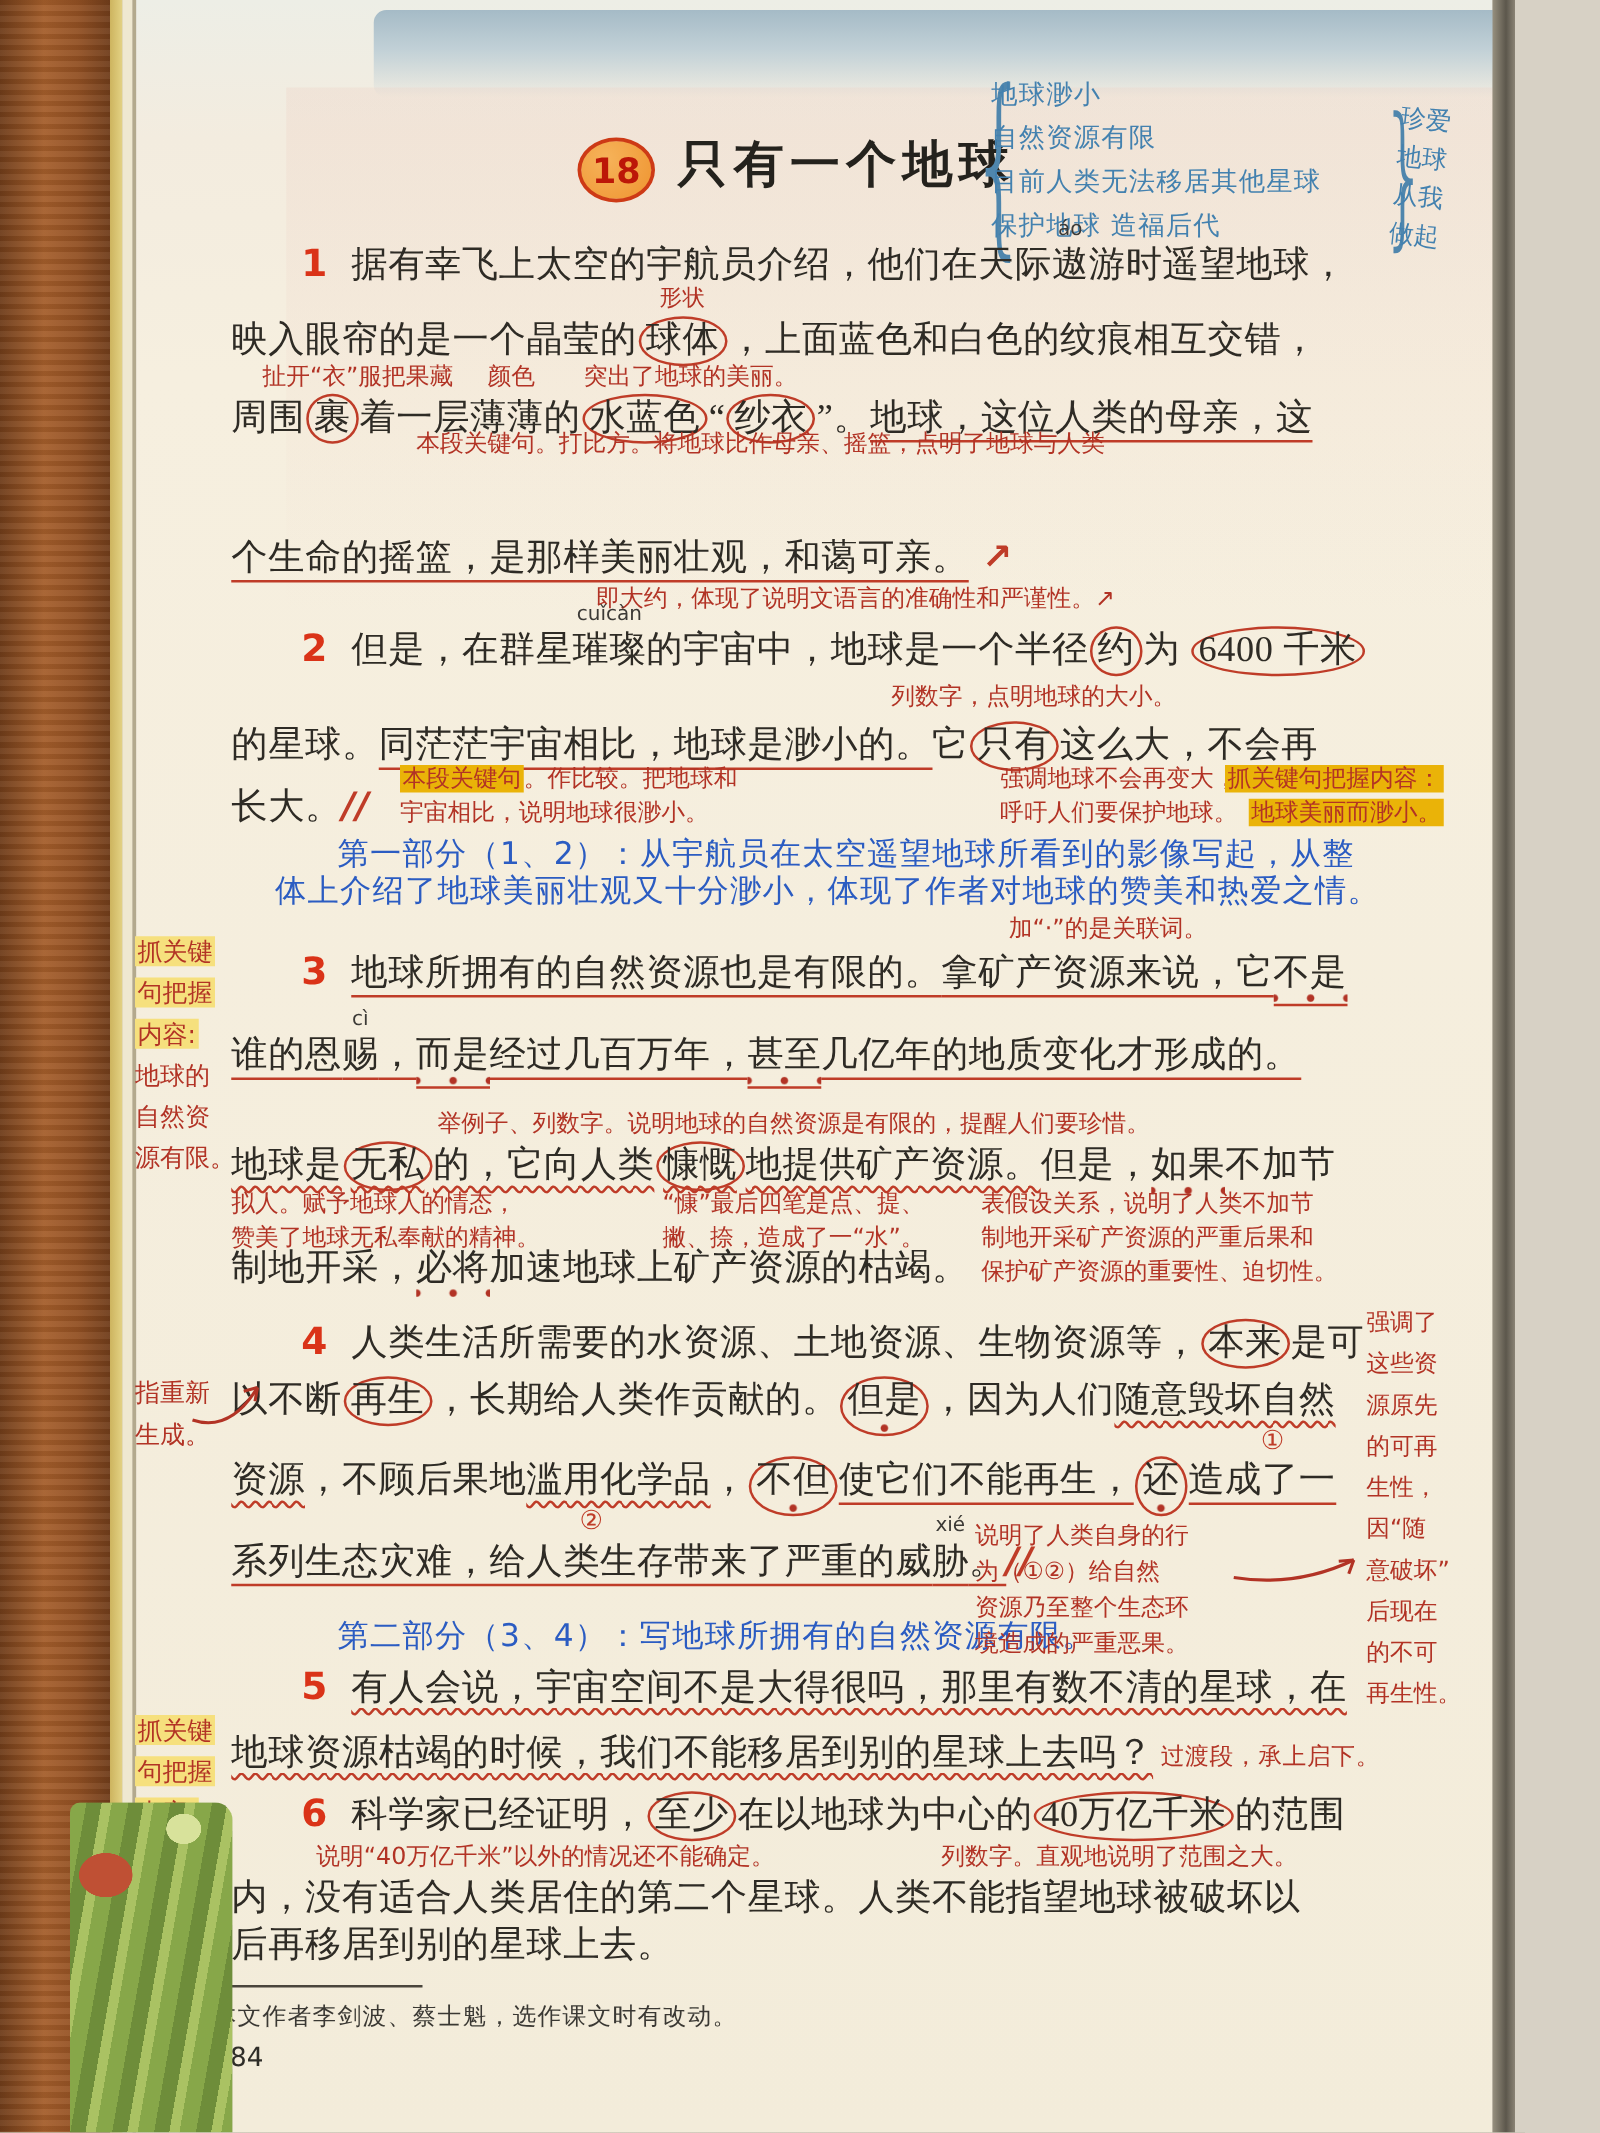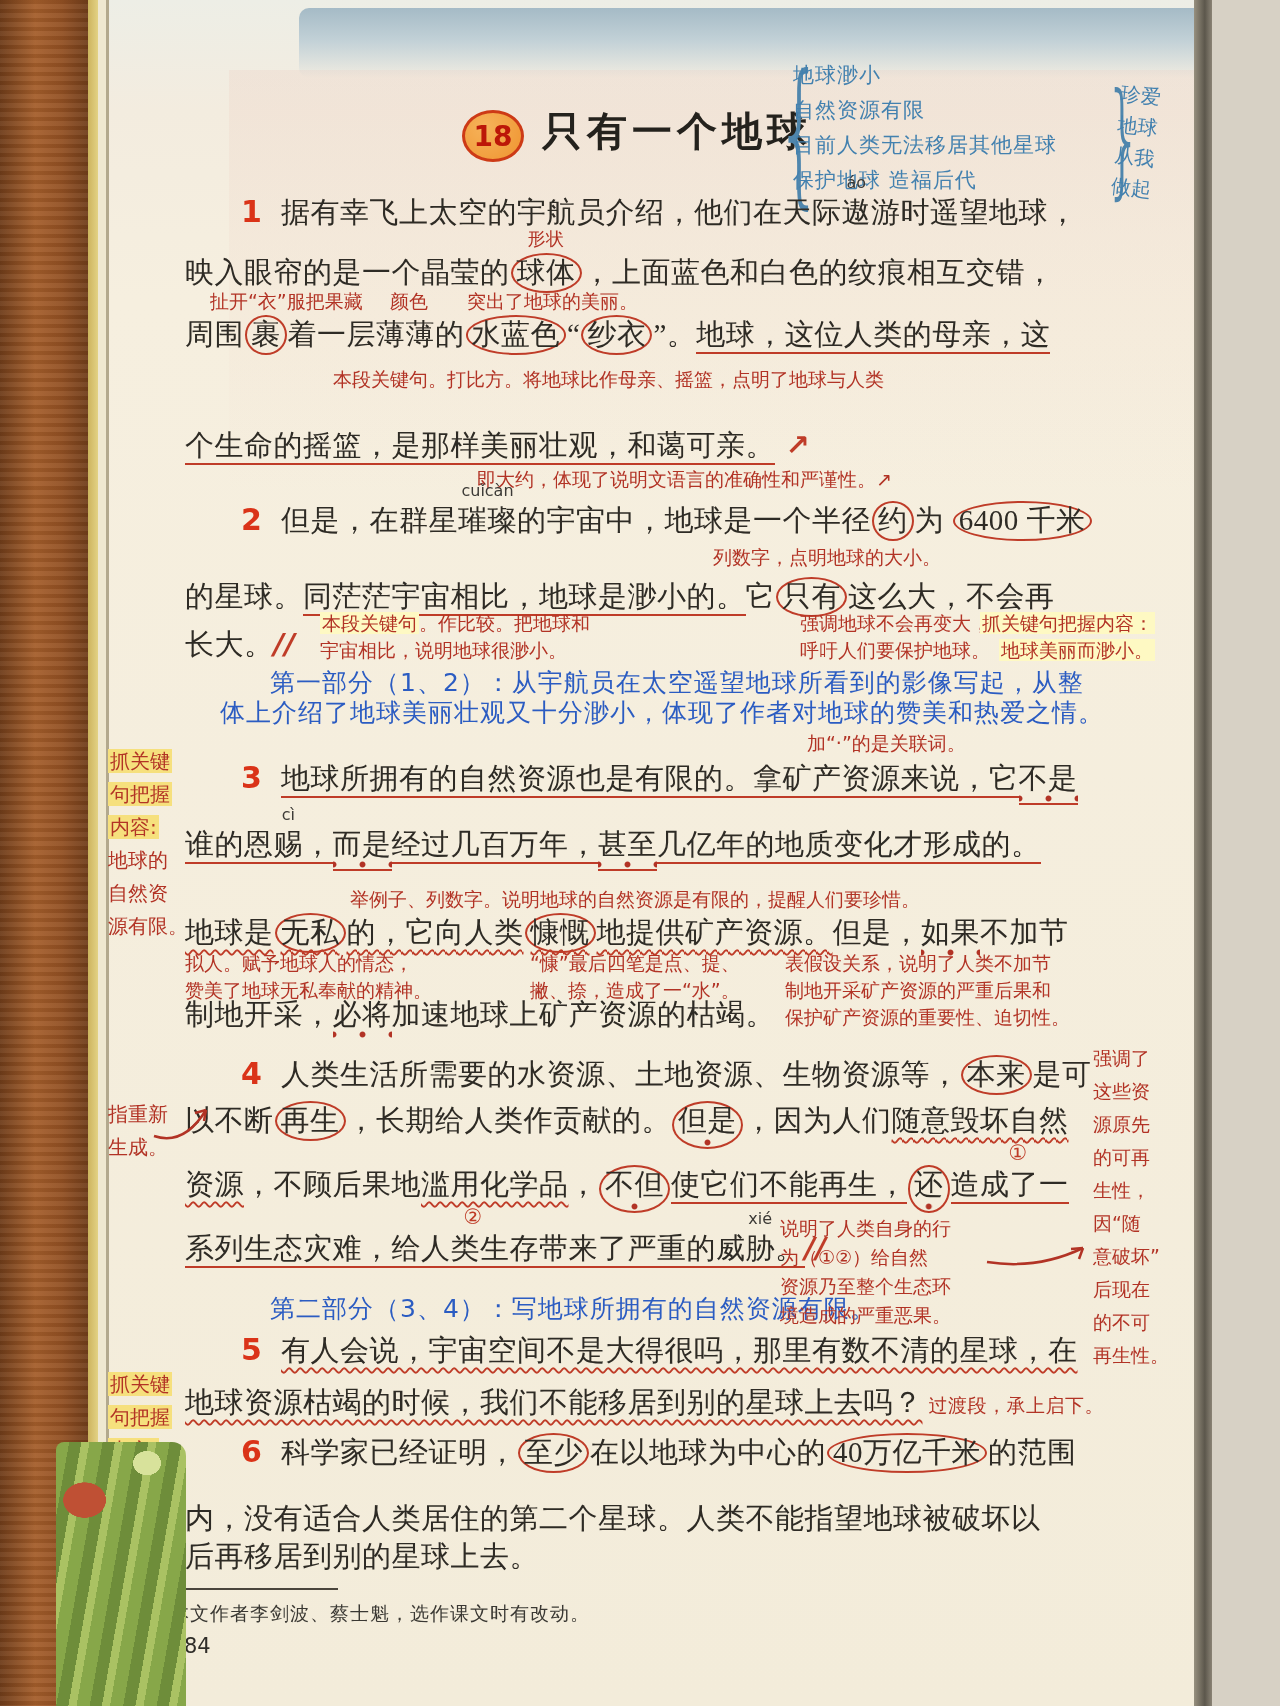--- a/index.html
+++ b/index.html
@@ -54,21 +54,21 @@
     font:19px/27px "DejaVu Sans",sans-serif;}
   .note-item.big{color:#2e2b25;font:29px/40px "Liberation Serif","DejaVu Serif",serif;letter-spacing:.5px;}
   .blue-line{position:absolute;left:0;white-space:nowrap;color:#2b5cc2;
     font:500 25px/34px "DejaVu Sans",sans-serif;letter-spacing:1px;}
 
   
   .s-c{display:inline-block;border:2px solid #bf3c28;border-radius:50%;padding:0 4px 1px;margin:0 1px;line-height:1.2;}
   .s-u{border-bottom:2.5px solid #bf3c28;padding-bottom:2px;}
   .s-w{text-decoration:underline wavy #bf3c28 2px;text-underline-offset:7px;}
   .s-d{background:radial-gradient(circle,#b23325 2.5px,rgba(0,0,0,0) 3.4px) center bottom/29px 9px repeat-x;padding-bottom:9px;}
-  .s-h{background:#fef9c3;padding:0 2px;}
+  .s-h{background:#eab308;padding:0 2px;}
   .s-m{color:#bf3c28;font-family:"DejaVu Sans",sans-serif;font-weight:bold;font-style:italic;}
   .s-r{color:#b23325;font:19px "DejaVu Sans",sans-serif;margin-left:6px;}
   .s-n1,.s-n2{display:inline-block;width:0;position:relative;top:30px;color:#bf3c28;
     font:21px "DejaVu Sans",sans-serif;}
   .s-n1{left:-60px;} .s-n2{left:-105px;}
   .rel{position:relative;}
   .pin{position:absolute;top:-21px;left:50%;transform:translateX(-50%);
     font:16px/16px "DejaVu Sans",sans-serif;color:#3c3a36;letter-spacing:0;}
   .lab{position:absolute;top:-25px;left:50%;transform:translateX(-50%);white-space:nowrap;
     font:18px/18px "DejaVu Sans",sans-serif;color:#b23325;}
@@ -130,21 +130,21 @@
           <div><span>扯开“衣”服把果藏</span></div>
         </div>
         <div class="note-item" style="left: 205px;">
           <div><span>颜色</span></div>
         </div>
         <div class="note-item" style="left: 282px;">
           <div><span>突出了地球的美丽。</span></div>
         </div>
       </div>
       <div class="text-line" style="top: 314px;"><span>周围</span><span class="s-c">裹</span><span>着一层薄薄的</span><span class="s-c">水蓝色</span><span>“</span><span class="s-c">纱衣</span><span>”。</span><span class="s-u">地球，这位人类的母亲，这</span></div>
-      <div class="note-row" style="top: 366px; text-decoration: underline;">
+      <div class="note-row" style="top: 342px; text-decoration: underline;">
         <div class="note-item" style="left: 148px;">
           <div><span>本段关键句。打比方。将地球比作母亲、摇篮，点明了地球与人类</span></div>
         </div>
       </div>
       <div class="text-line" style="top: 425px;"><span class="s-u">个生命的摇篮，是那样美丽壮观，和蔼可亲。</span><span class="s-m"> ↗</span></div>
       <div class="note-row" style="top: 466px;">
         <div class="note-item" style="left: 292px;">
           <div><span>即大约，体现了说明文语言的准确性和严谨性。↗</span></div>
         </div>
       </div>
@@ -204,20 +204,28 @@
       </div>
       <div class="text-line" style="top: 994px;"><span>制地开采，</span><span class="s-d">必将</span><span>加速地球上矿产资源的枯竭。</span></div>
       <div class="text-line hasnum" style="top: 1054px;"><span class="pnum">4</span><span>人类生活所需要的水资源、土地资源、生物资源等，</span><span class="s-c">本来</span><span>是可</span></div>
       <div class="text-line" style="top: 1100px;"><span>以不断</span><span class="s-c">再生</span><span>，长期给人类作贡献的。</span><span class="s-c s-d">但是</span><span>，因为人们</span><span class="s-w">随意毁坏自然</span><span class="s-n1">①</span></div>
       <div class="text-line" style="top: 1164px;"><span class="s-w">资源</span><span>，不顾后果地</span><span class="s-w">滥用化学品</span><span class="s-n2">②</span><span>，</span><span class="s-c s-u s-d">不但</span><span class="s-u">使它们不能再生，</span><span class="s-c s-u s-d">还</span><span class="s-u">造成了一</span></div>
       <div class="text-line" style="top: 1228px;"><span class="s-u">系列生态灾难，给人类生存带来了严重的威</span><span class="s-u rel">胁<span class="pin">xié</span></span><span class="s-u">。</span><span class="s-m">//</span></div>
       <div class="blue-line" style="top: 1292px; padding-left: 85px;">第二部分（3、4）：写地球所拥有的自然资源有限。</div>
       <div class="text-line hasnum" style="top: 1330px;"><span class="pnum">5</span><span class="s-w">有人会说，宇宙空间不是大得很吗，那里有数不清的星球，在</span></div>
       <div class="text-line" style="top: 1382px;"><span class="s-w">地球资源枯竭的时候，我们不能移居到别的星球上去吗？</span><span class="s-r">过渡段，承上启下。</span></div>
       <div class="text-line hasnum" style="top: 1432px;"><span class="pnum">6</span><span>科学家已经证明，</span><span class="s-c">至少</span><span>在以地球为中心的</span><span class="s-c">40万亿千米</span><span>的范围</span></div>
+      <div class="note-row" style="top: 1472px;">
+        <div class="note-item" style="left: 68px;">
+          <div><span>说明“40万亿千米”以外的情况还不能确定。</span></div>
+        </div>
+        <div class="note-item" style="left: 568px;">
+          <div><span>列数字。直观地说明了范围之大。</span></div>
+        </div>
+      </div>
       <div class="text-line" style="top: 1498px;"><span>内，没有适合人类居住的第二个星球。人类不能指望地球被破坏以</span></div>
       <div class="text-line" style="top: 1508px; margin-top: 28px;"><span>后再移居到别的星球上去。</span></div>
     </div>
 
   <div class="mnote" id="mnoteA" style="top:745px">
       <div><span class="hl">抓关键</span></div>
       <div><span class="hl">句把握</span></div>
       <div><span class="hl">内容:</span></div>
       <div><span>地球的</span></div>
       <div><span>自然资</span></div>

